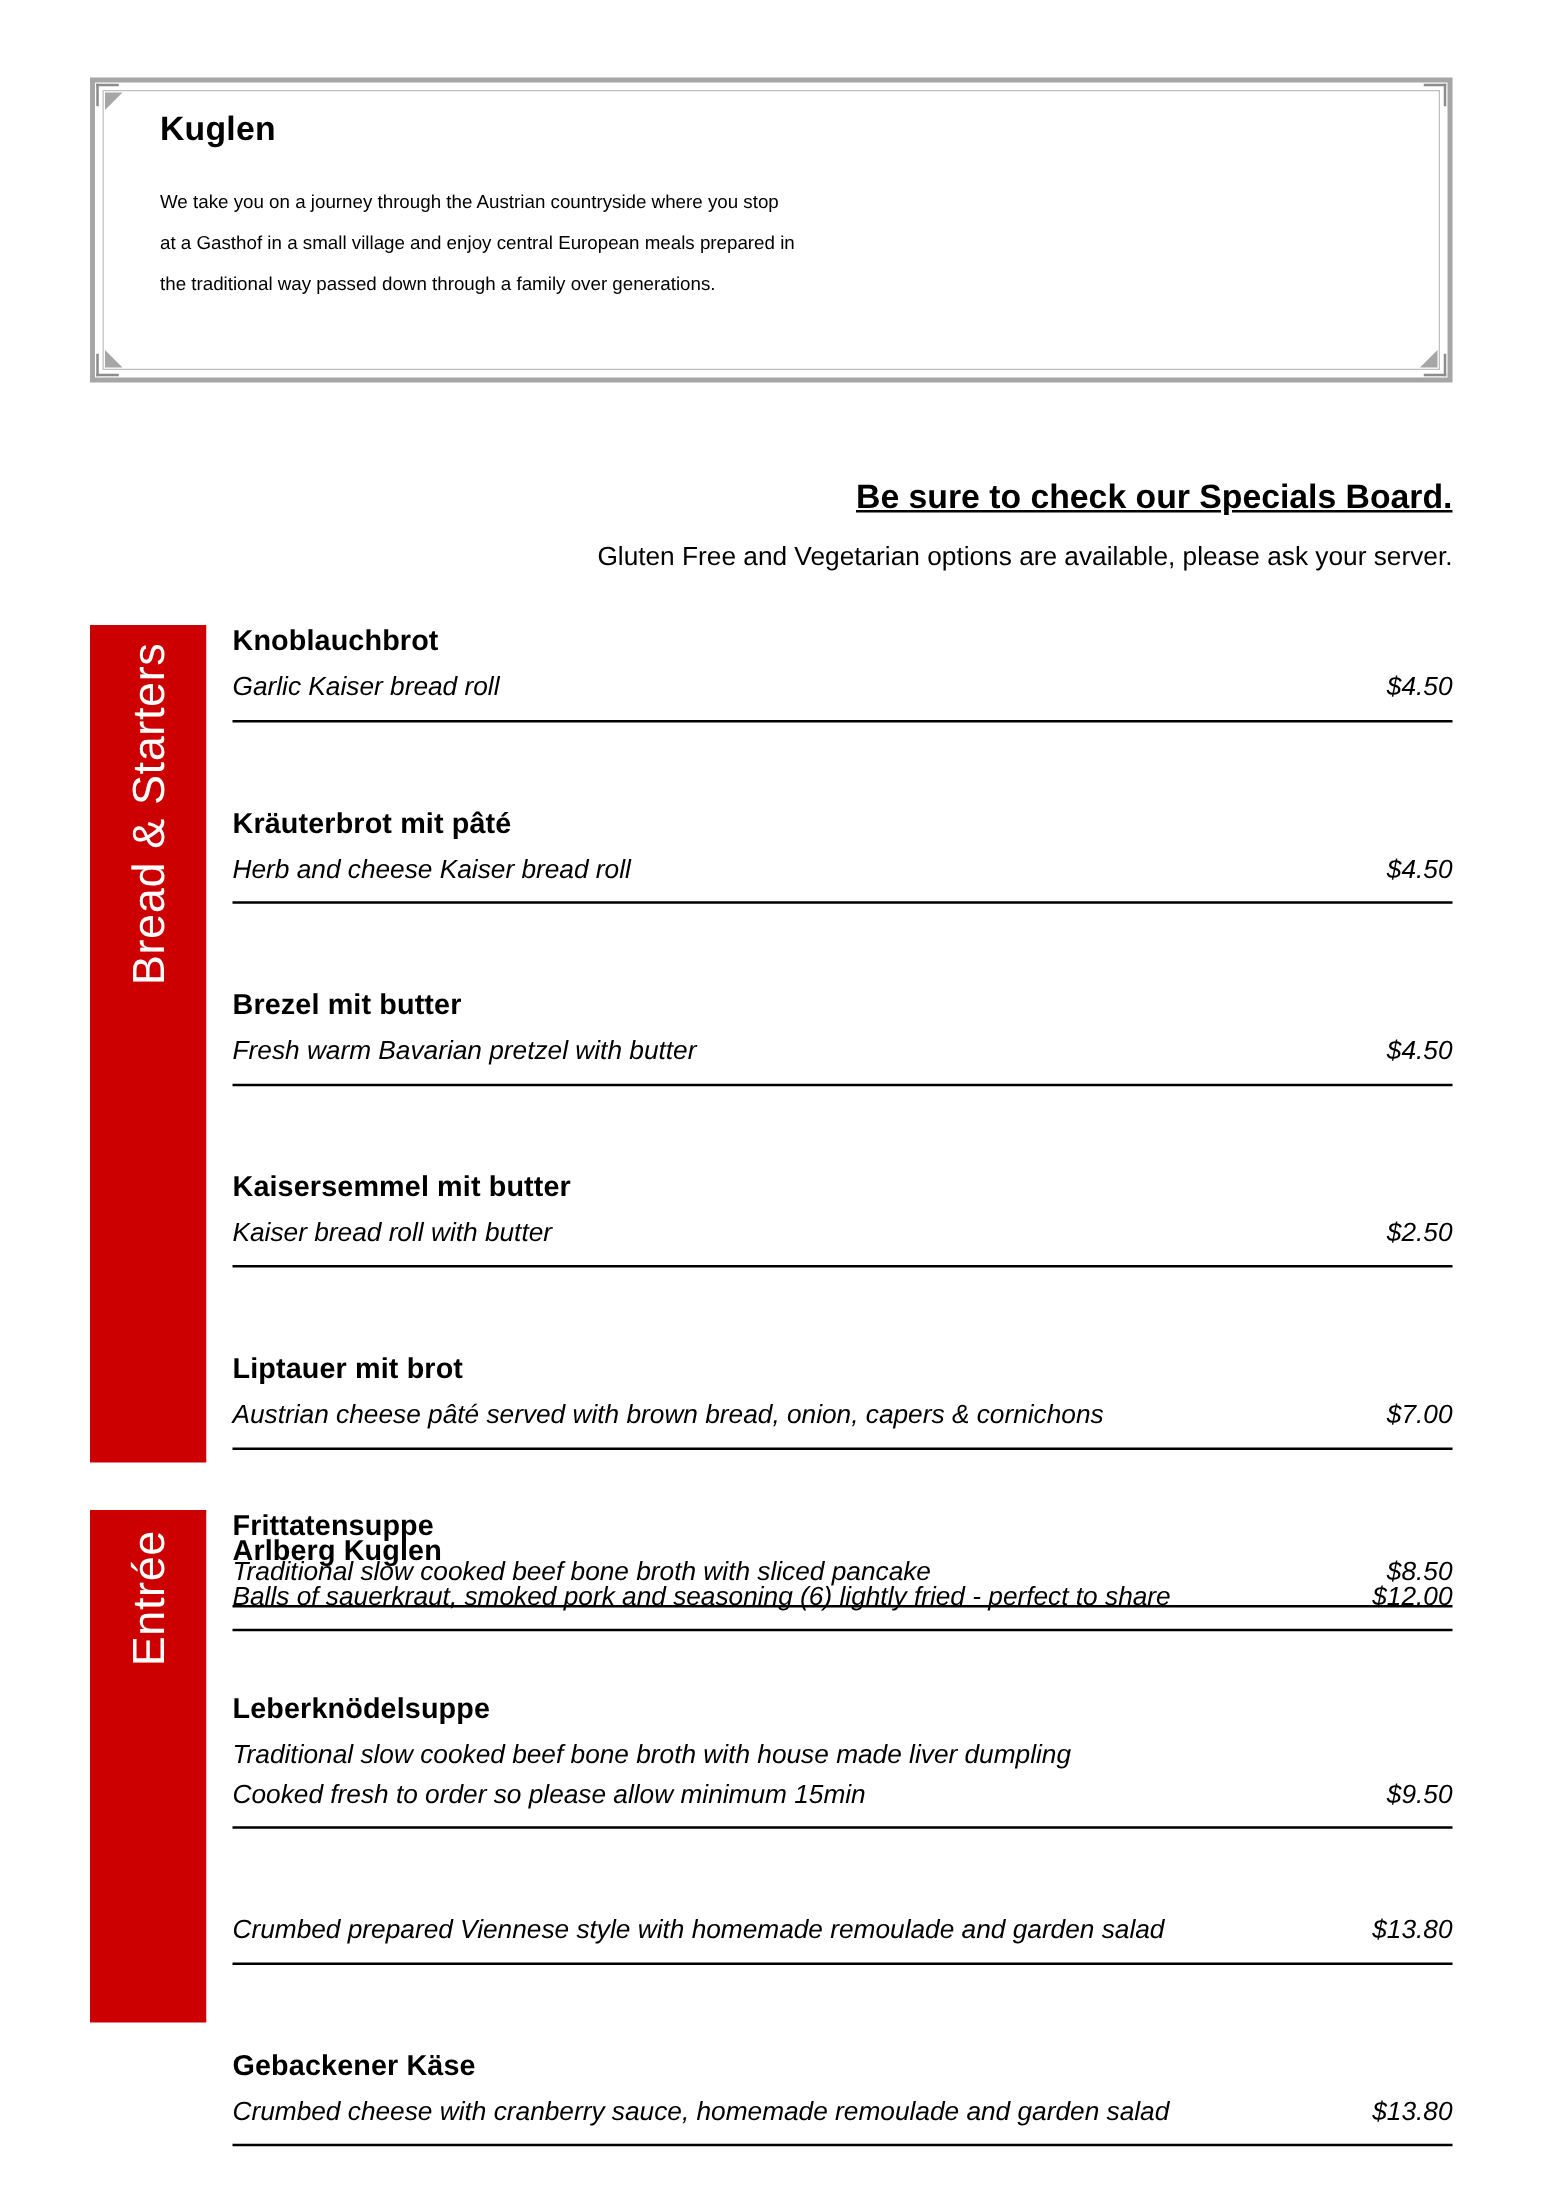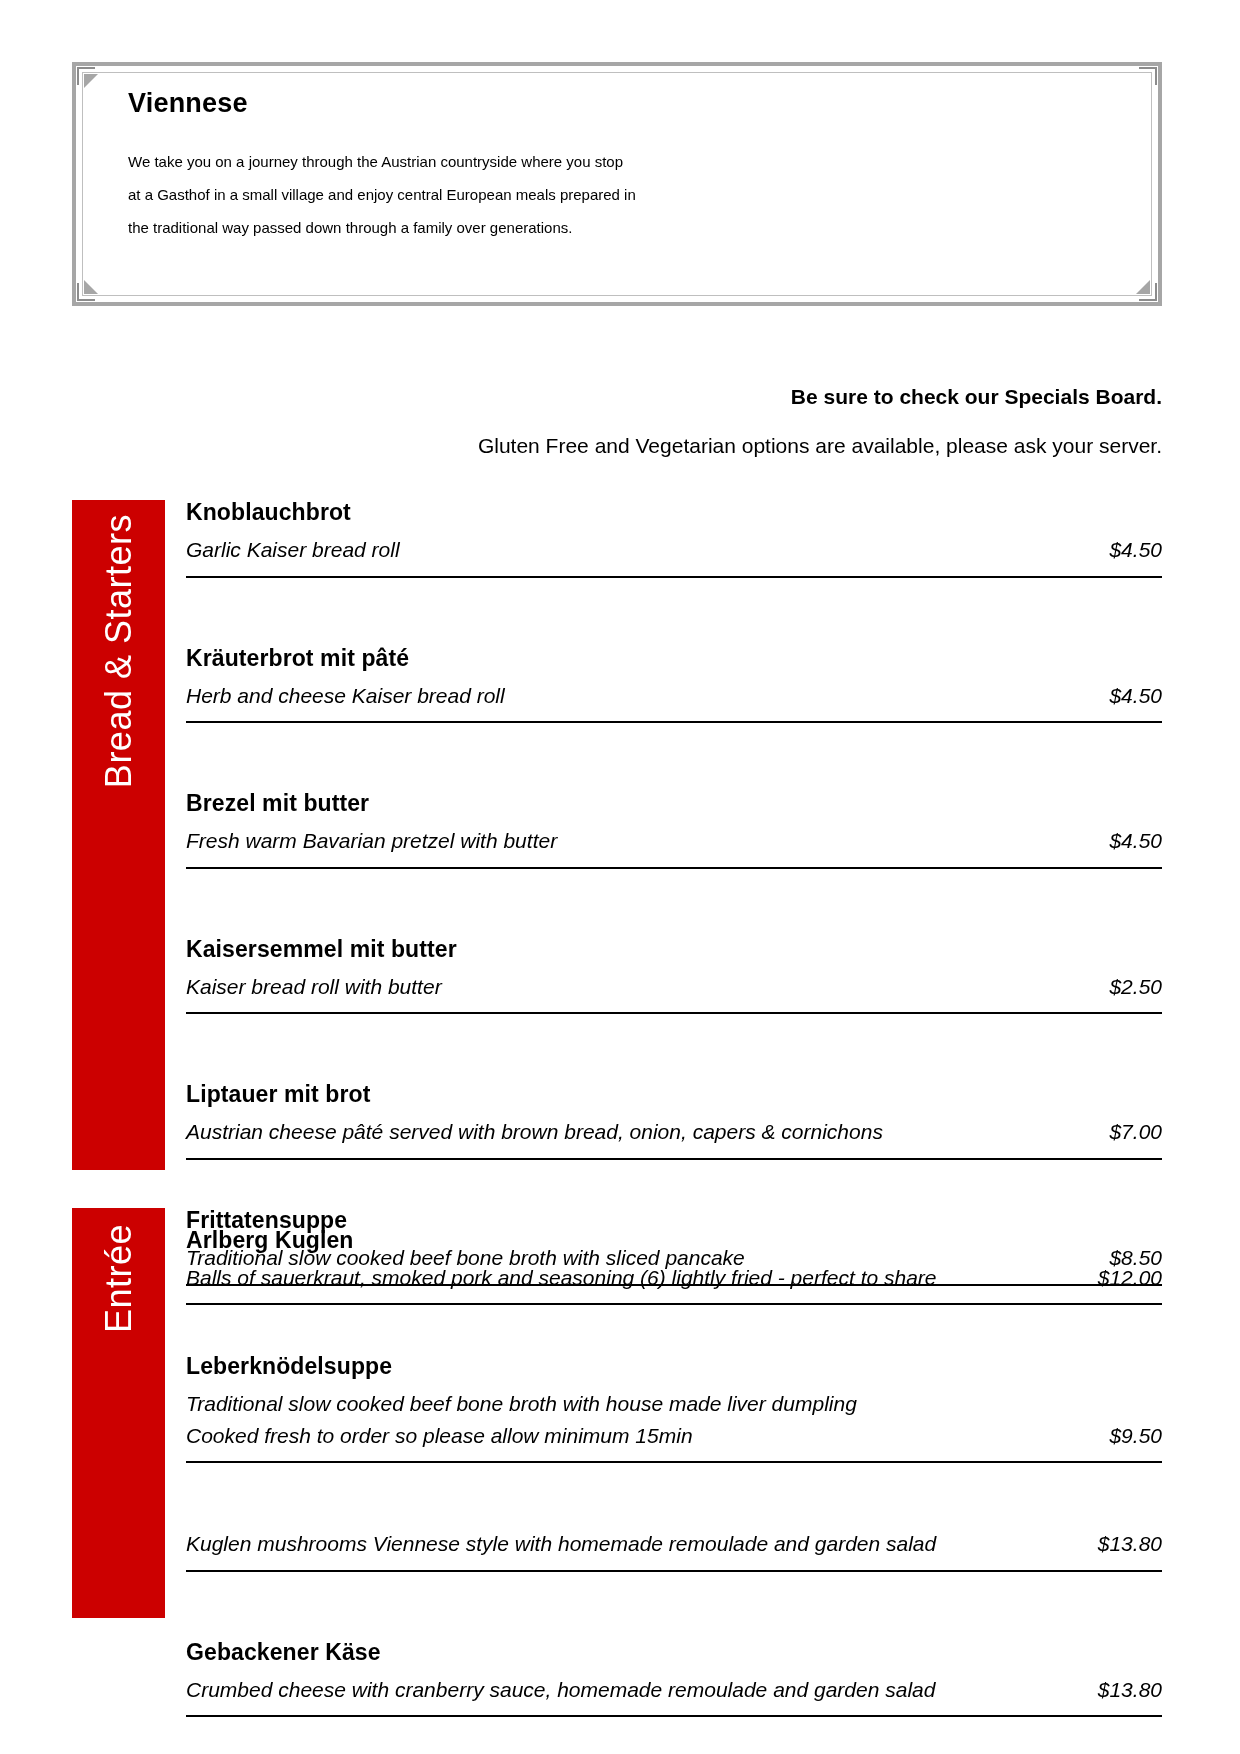--- a/index.html
+++ b/index.html
@@ -80,23 +80,24 @@
 
   
   #notes {
     position: absolute;
     left: 72px;
     top: 382px;
     width: 1090px;
     text-align: right;
   }
   #specials-note {
-    font-size: 21px;
+    font-size: 27px;
     font-weight: bold;
     line-height: 30px;
+    text-decoration: underline;
   }
   #dietary-note {
     font-size: 21px;
     line-height: 30px;
     margin-top: 19px;
   }
 
   
   .section {
     position: absolute;
@@ -185,21 +186,21 @@
   <div class="inner-rule"></div>
   <div class="corner-mark tl"></div>
   <div class="corner-mark tr"></div>
   <div class="corner-mark bl"></div>
   <div class="corner-mark br"></div>
   <div class="corner-tri tl"></div>
   <div class="corner-tri br"></div>
   <div class="corner-tri bl"></div>
 
   <div id="welcome-content">
-    <div id="welcome-heading">Viennese</div>
+    <div id="welcome-heading">Kuglen</div>
     <div class="welcome-line">We take you on a journey through the Austrian countryside where you stop</div>
     <div class="welcome-line">at a Gasthof in a small village and enjoy central European meals prepared in</div>
     <div class="welcome-line">the traditional way passed down through a family over generations.</div>
   </div>
 </div>
 
 <div id="notes">
   <div id="specials-note">Be sure to check our Specials Board.</div>
   <div id="dietary-note">Gluten Free and Vegetarian options are available, please ask your server.</div>
 </div>
@@ -286,21 +287,21 @@
         </div>
         <div class="desc-row underlined">
           <span class="desc-text">Cooked fresh to order so please allow minimum 15min</span>
           <span class="desc-spacer"></span>
           <span class="desc-price">$9.50</span>
         </div>
       </div>
       <div class="item-gap"></div>
       <div class="menu-item">
         <div class="desc-row underlined">
-          <span class="desc-text">Kuglen mushrooms Viennese style with homemade remoulade and garden salad</span>
+          <span class="desc-text">Crumbed prepared Viennese style with homemade remoulade and garden salad</span>
           <span class="desc-spacer"></span>
           <span class="desc-price">$13.80</span>
         </div>
       </div>
       <div class="item-gap"></div>
       <div class="menu-item">
         <div class="item-name">Gebackener Käse</div>
         <div class="desc-row underlined">
           <span class="desc-text">Crumbed cheese with cranberry sauce, homemade remoulade and garden salad</span>
           <span class="desc-spacer"></span>

